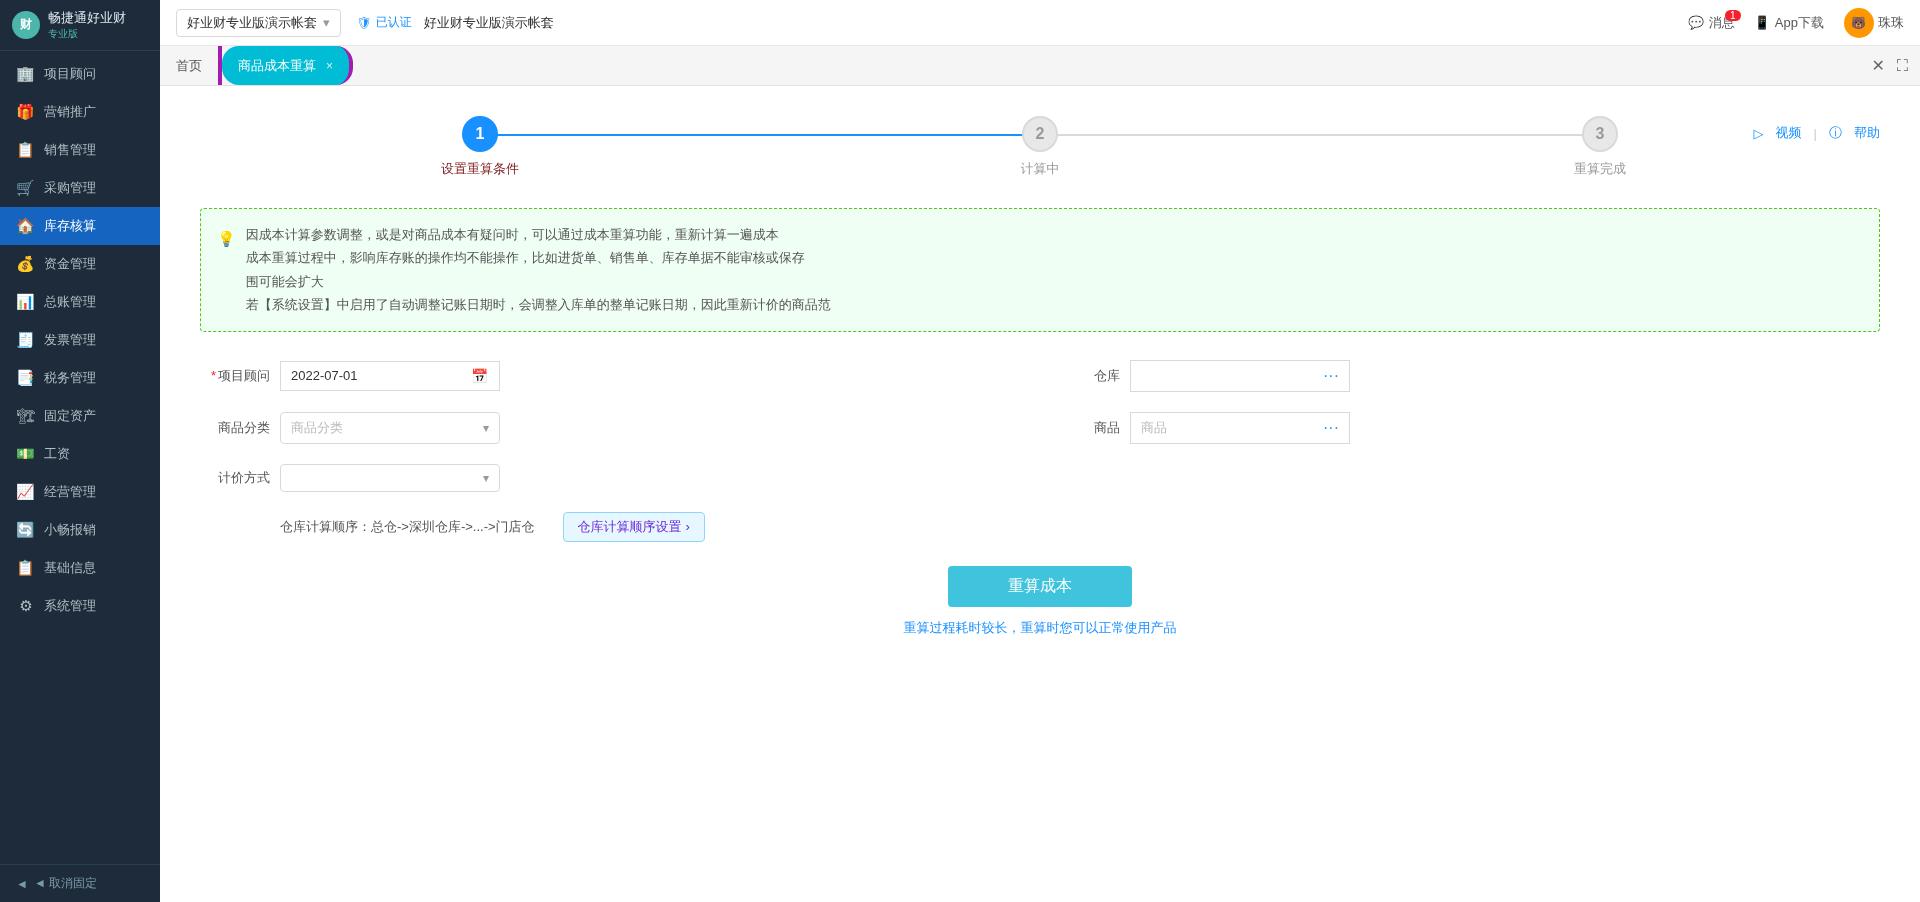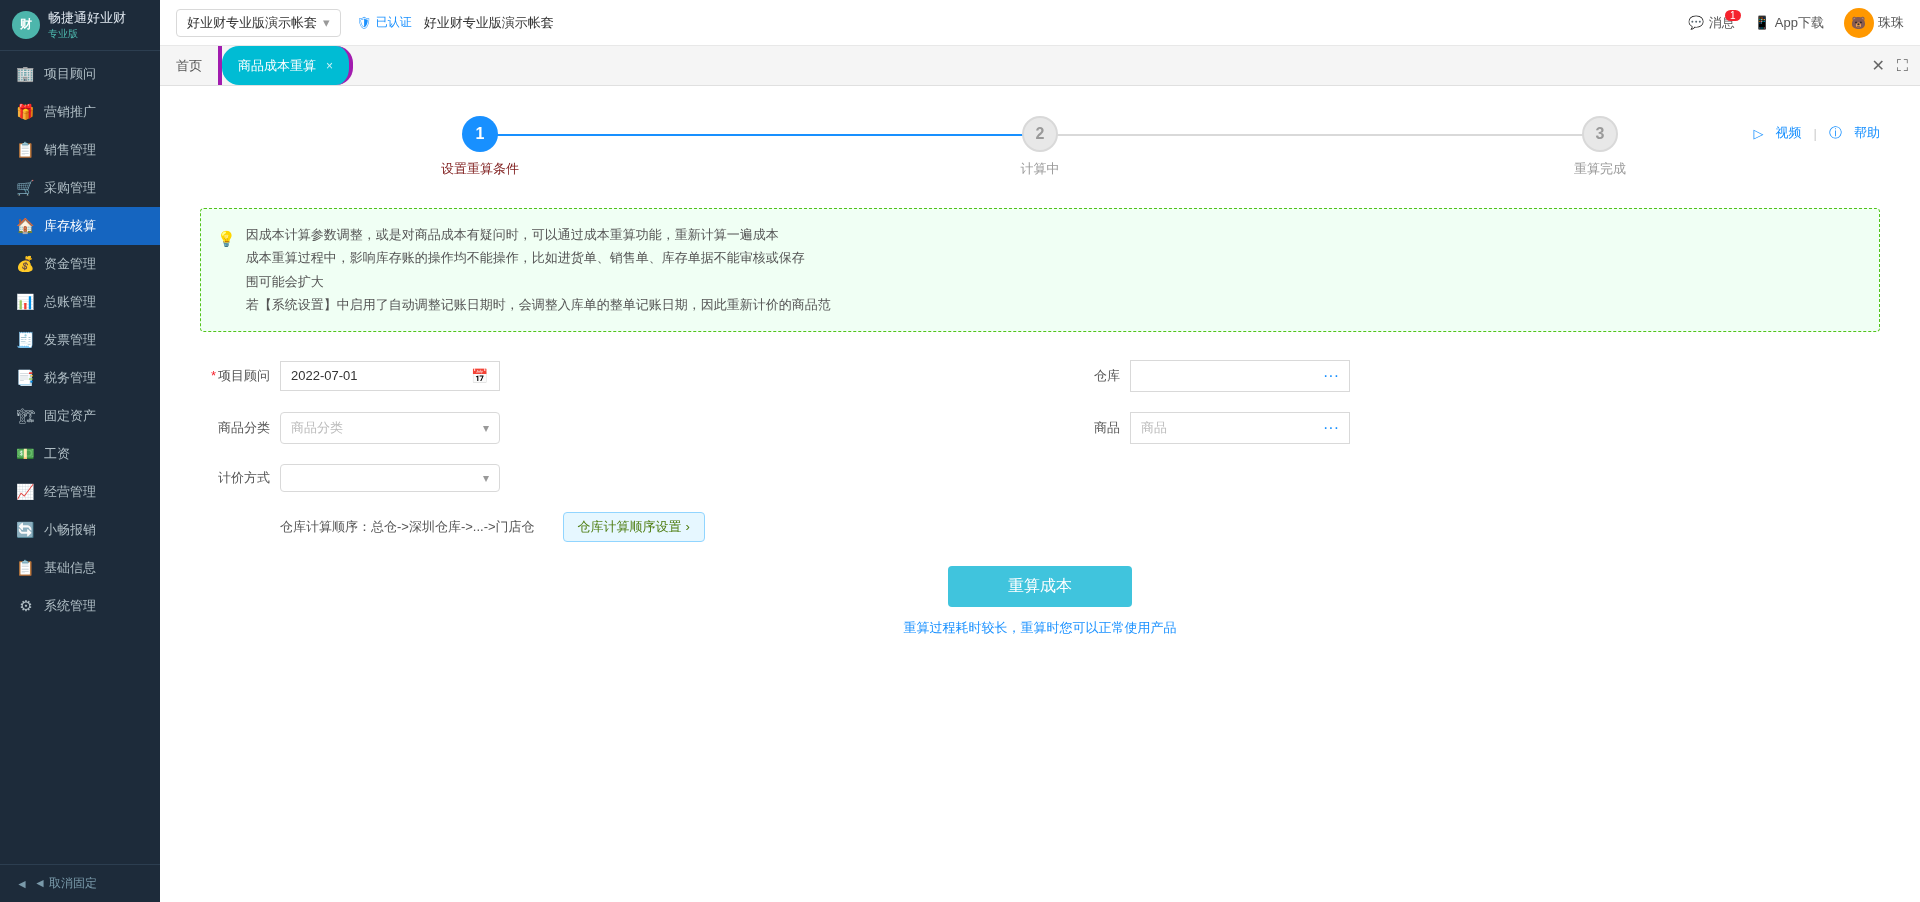--- a/index.html
+++ b/index.html
@@ -291,21 +291,21 @@
     .warehouse-order-row {
       display: flex;
       align-items: center;
       margin-bottom: 24px;
       gap: 28px;
       font-size: 13px;
       color: #555;
     }
     .warehouse-order-btn {
       border: 1px solid #91d5ff;
-      color: #4d7c0f;
+      color: #6d28d9;
       background: #e6f7ff;
       border-radius: 4px;
       padding: 5px 14px;
       cursor: pointer;
       font-size: 13px;
       display: flex;
       align-items: center;
       gap: 4px;
     }
 

